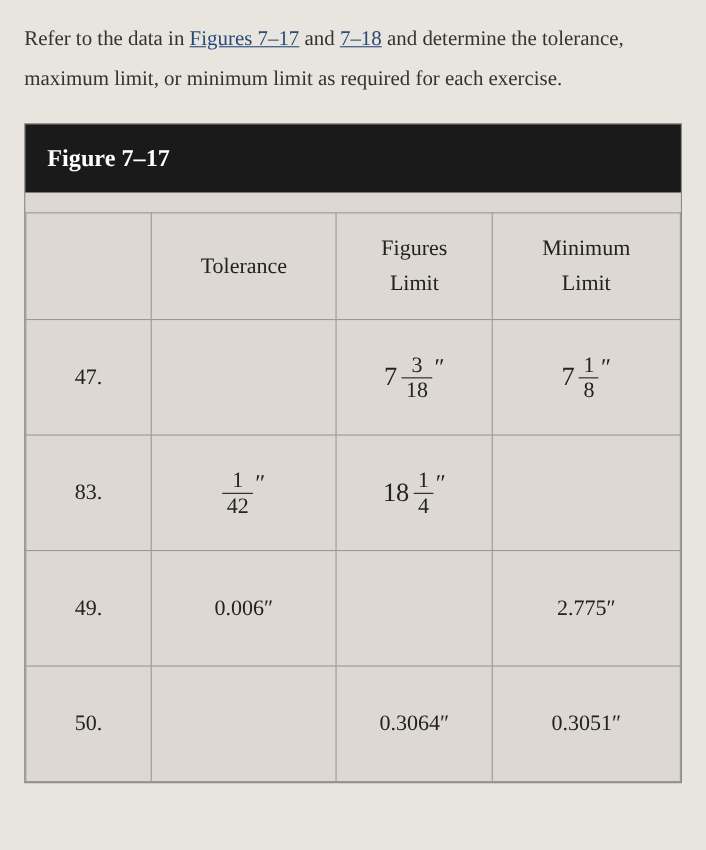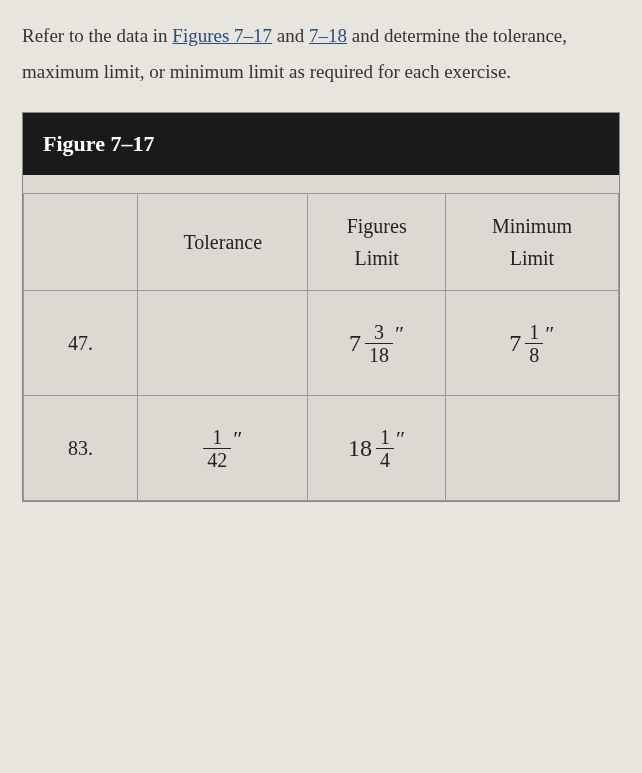--- a/index.html
+++ b/index.html
@@ -175,16 +175,28 @@
                 <span class="num">1</span>
                 <span class="den">4</span>
               </span>
             </span>
             <span class="prime">″</span>
           </span>
         </td>
         <td></td>
       </tr>
 
-
+      <tr>
+        <td class="rownum">49.</td>
+        <td>0.006″</td>
+        <td></td>
+        <td>2.775″</td>
+      </tr>
+
+      <tr>
+        <td class="rownum">50.</td>
+        <td></td>
+        <td>0.3064″</td>
+        <td>0.3051″</td>
+      </tr>
     </tbody>
   </table>
 </div>
 
 </body></html>

